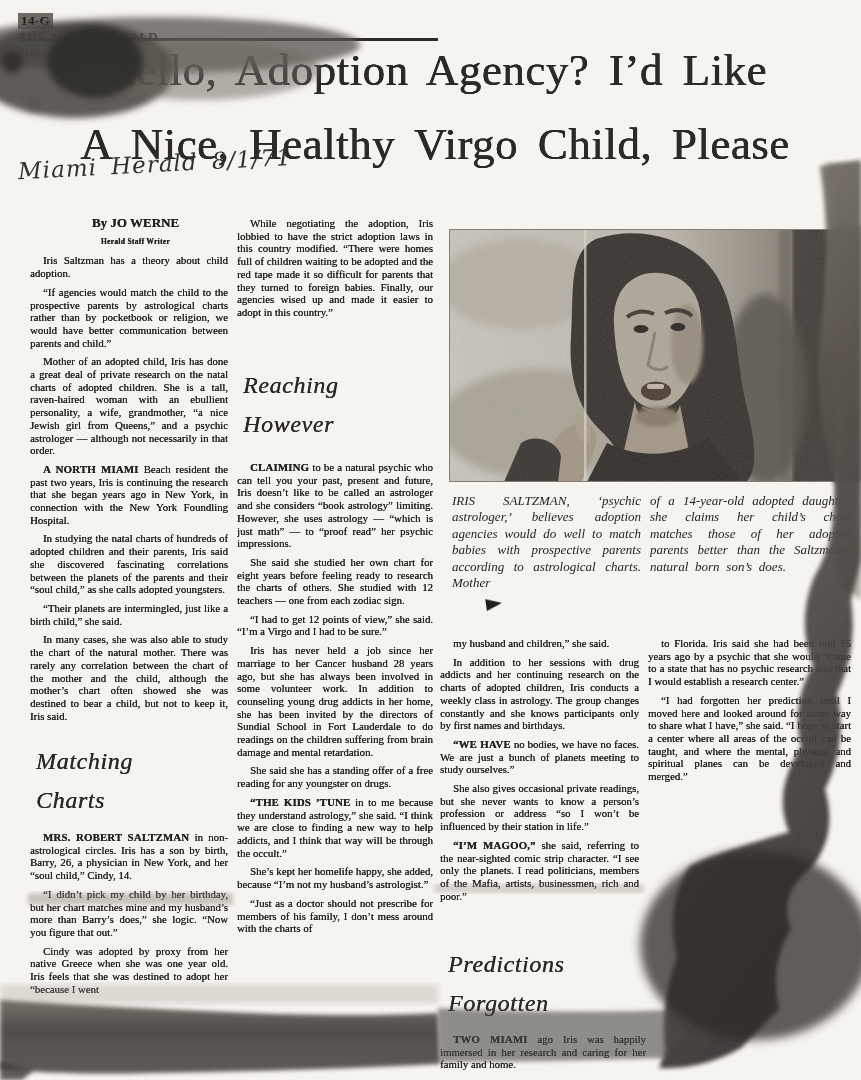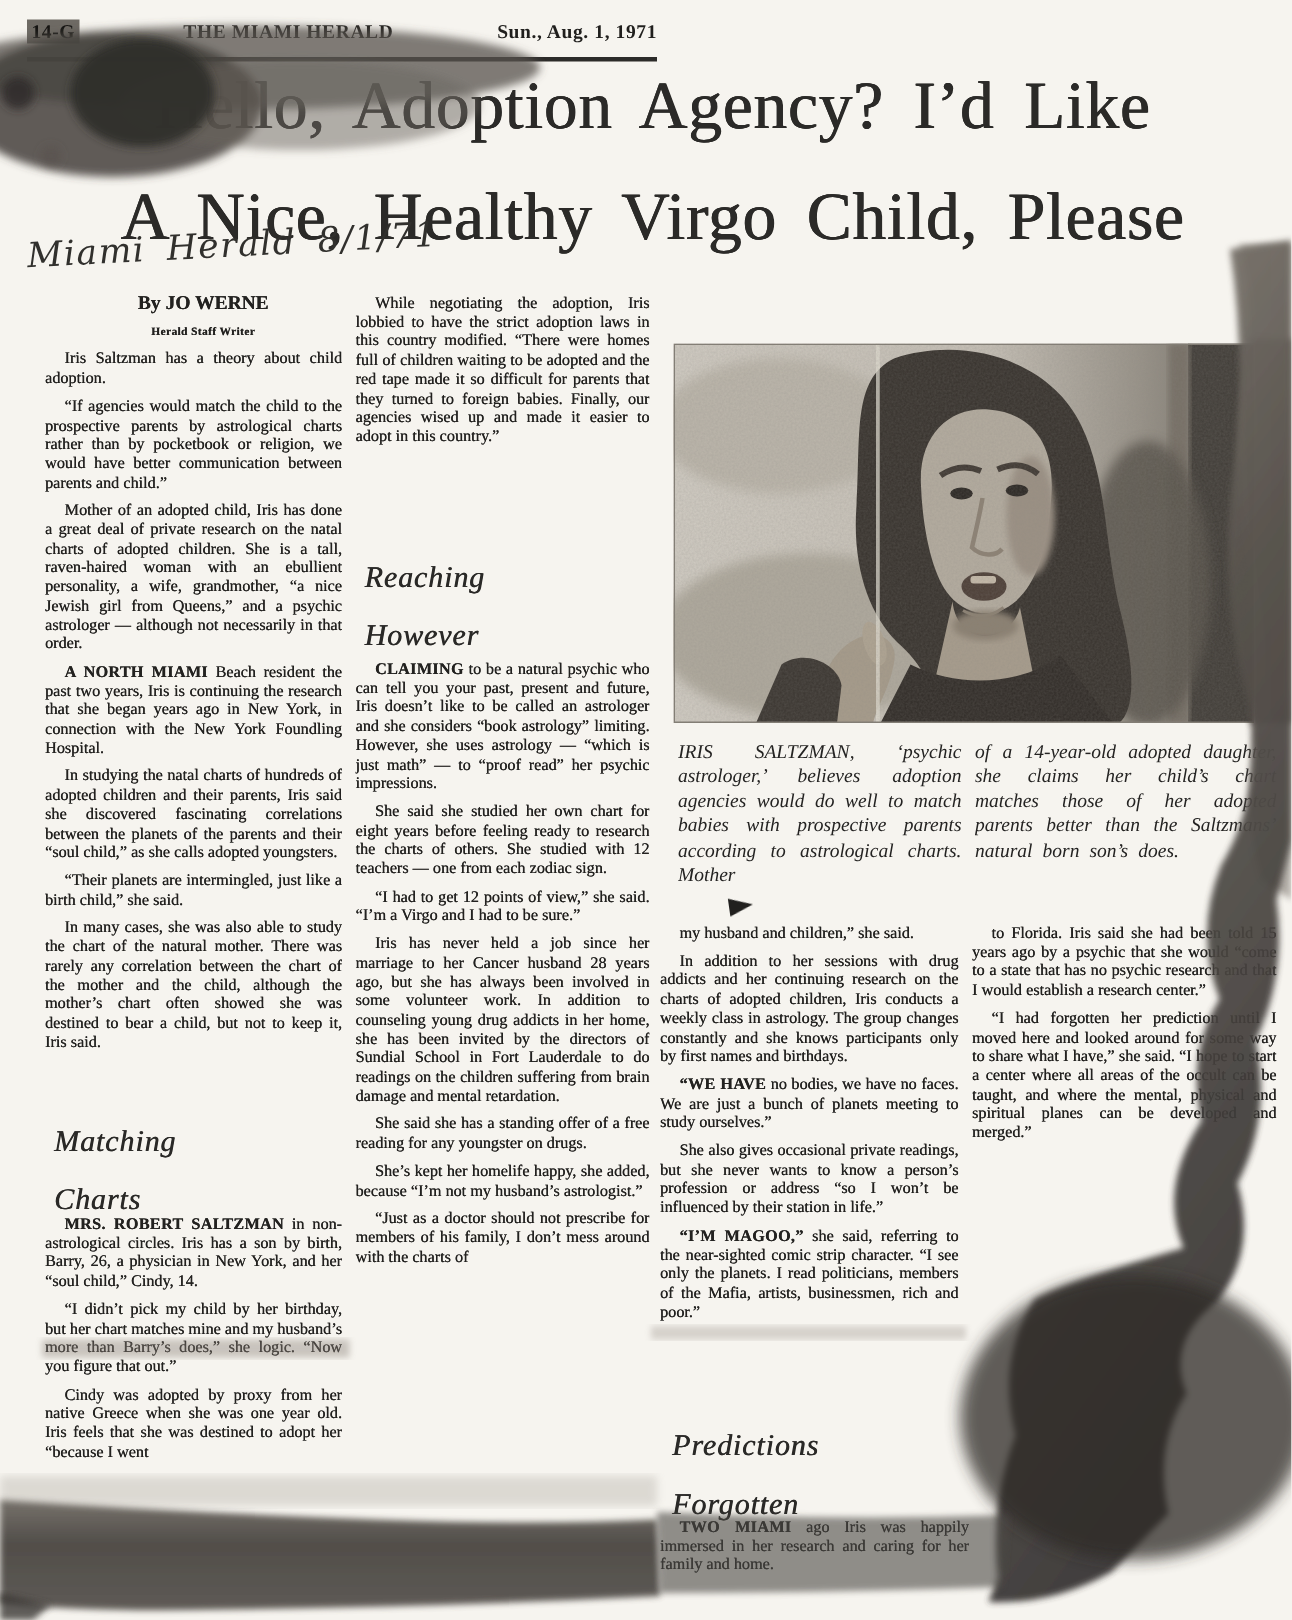--- a/index.html
+++ b/index.html
@@ -11,20 +11,21 @@
   }
   .abs { position:absolute; }
 
   
   .masthead {
     left:18px; top:13px; width:420px; height:25px;
     border-bottom:3px solid #2c2b29;
     display:flex; justify-content:space-between; align-items:baseline;
     font-weight:bold; font-size:13px; letter-spacing:.4px;
     z-index:12;
+    flex-direction:column;
   }
   .masthead .pgnum { background:#6e6a64; color:#151412; padding:0 3px; }
 
   
   .headline {
     left:40px; width:790px; text-align:center;
     font-size:45px; font-weight:normal; letter-spacing:.5px; word-spacing:8px;
     color:#2b2a28; text-shadow:.45px 0 0 #2b2a28, 0 .3px 0 #2b2a28;
     white-space:nowrap; z-index:12;
   }
@@ -37,37 +38,38 @@
     font-style:italic; font-size:23px; color:#31302d;
     transform:rotate(-3deg); letter-spacing:1px; word-spacing:6px;
     z-index:12;
   }
 
   
   .col {
     font-size:10.8px; line-height:12.7px; text-align:justify;
     overflow:hidden; z-index:14; color:#232220;
     text-shadow:.15px 0 0 #232220;
+    margin-top:21px;
   }
   .col p { margin:0 0 6px 0; text-indent:13px; }
   .col p b { letter-spacing:.2px; }
   .byline   { text-align:center; font-weight:bold; font-size:13px; margin:0 0 1px 0; }
   .byline2  { text-align:center; font-weight:bold; font-size:7.5px; margin:0 0 9px 0; letter-spacing:.3px; }
 
   .c1top { left:30px;  top:196px;  width:198px; height:551px; }
   .c1bot { left:30px;  top:810px;  width:198px; height:198px; }
   .c2top { left:237px; top:196px;  width:196px; height:177px; }
   .c2bot { left:237px; top:440px;  width:196px; height:566px; }
   .c3    { left:440px; top:616px;  width:199px; height:334px; }
   .c3ft  { left:440px; top:1012px; width:206px; height:68px;  }
   .c4    { left:648px; top:616px;  width:203px; height:215px; }
 
   
   .subhead {
-    font-style:italic; font-size:20px; line-height:32px;
+    font-style:italic; font-size:24px; line-height:32px;
     letter-spacing:.6px; color:#2a2927; z-index:14;
     text-shadow:.35px 0 0 #2a2927;
   }
   .sh-matching  { left:36px;  top:745px; }
   .sh-reaching  { left:243px; top:369px; }
   .sh-forgotten { left:448px; top:948px; }
   .subhead div { margin-bottom:7px; }
 
   
   .caption {
@@ -126,20 +128,21 @@
   <div>Reaching</div>
   <div>However</div>
 </div>
 
 <div class="abs col c2bot">
     <p><b>CLAIMING</b> to be a natural psychic who can tell you your past, present and future, Iris doesn’t like to be called an astrologer and she considers “book astrology” limiting. However, she uses astrology — “which is just math” — to “proof read” her psychic impressions.</p>
     <p>She said she studied her own chart for eight years before feeling ready to research the charts of others. She studied with 12 teachers — one from each zodiac sign.</p>
     <p>“I had to get 12 points of view,” she said. “I’m a Virgo and I had to be sure.”</p>
     <p>Iris has never held a job since her marriage to her Cancer husband 28 years ago, but she has always been involved in some volunteer work. In addition to counseling young drug addicts in her home, she has been invited by the directors of Sundial School in Fort Lauderdale to do readings on the children suffering from brain damage and mental retardation.</p>
     <p>She said she has a standing offer of a free reading for any youngster on drugs.</p>
+    <p><b>“THE KIDS ’TUNE</b> in to me because they understand astrology,” she said. “I think we are close to finding a new way to help addicts, and I think that way will be through the occult.”</p>
     <p>She’s kept her homelife happy, she added, because “I’m not my husband’s astrologist.”</p>
     <p>“Just as a doctor should not prescribe for members of his family, I don’t mess around with the charts of</p>
   </div>
 
 <svg class="abs photo-svg" width="387" height="253" viewBox="0 0 387 253" role="img">
   <defs>
     <filter id="pb2">
         <feGaussianBlur stdDeviation="2"></feGaussianBlur>
       </filter>
     <filter id="pb4">

